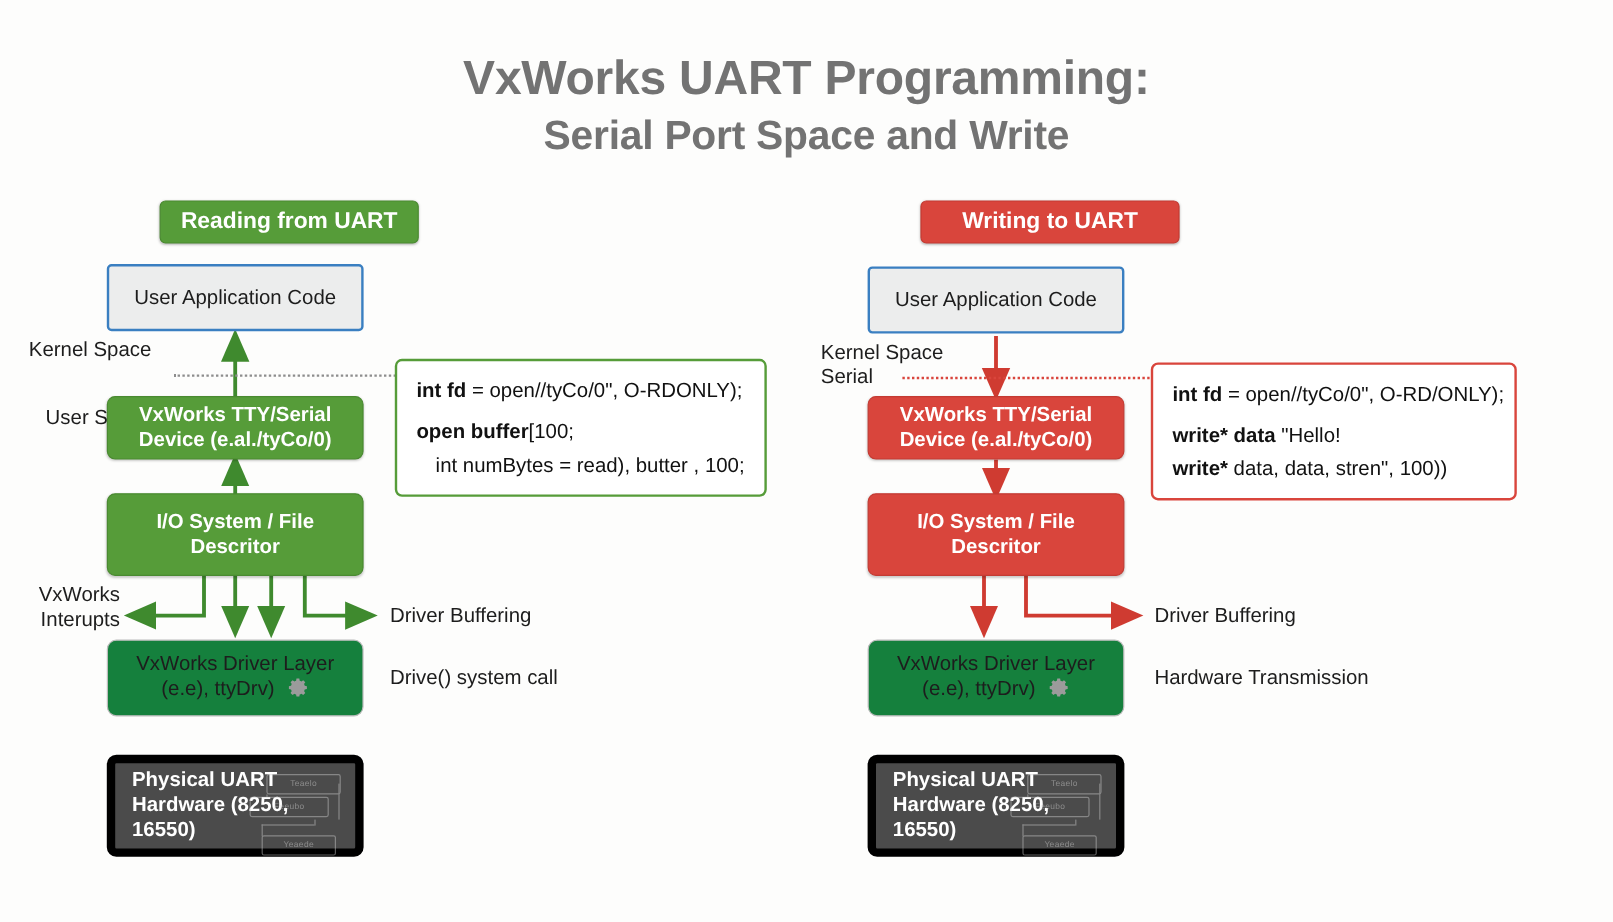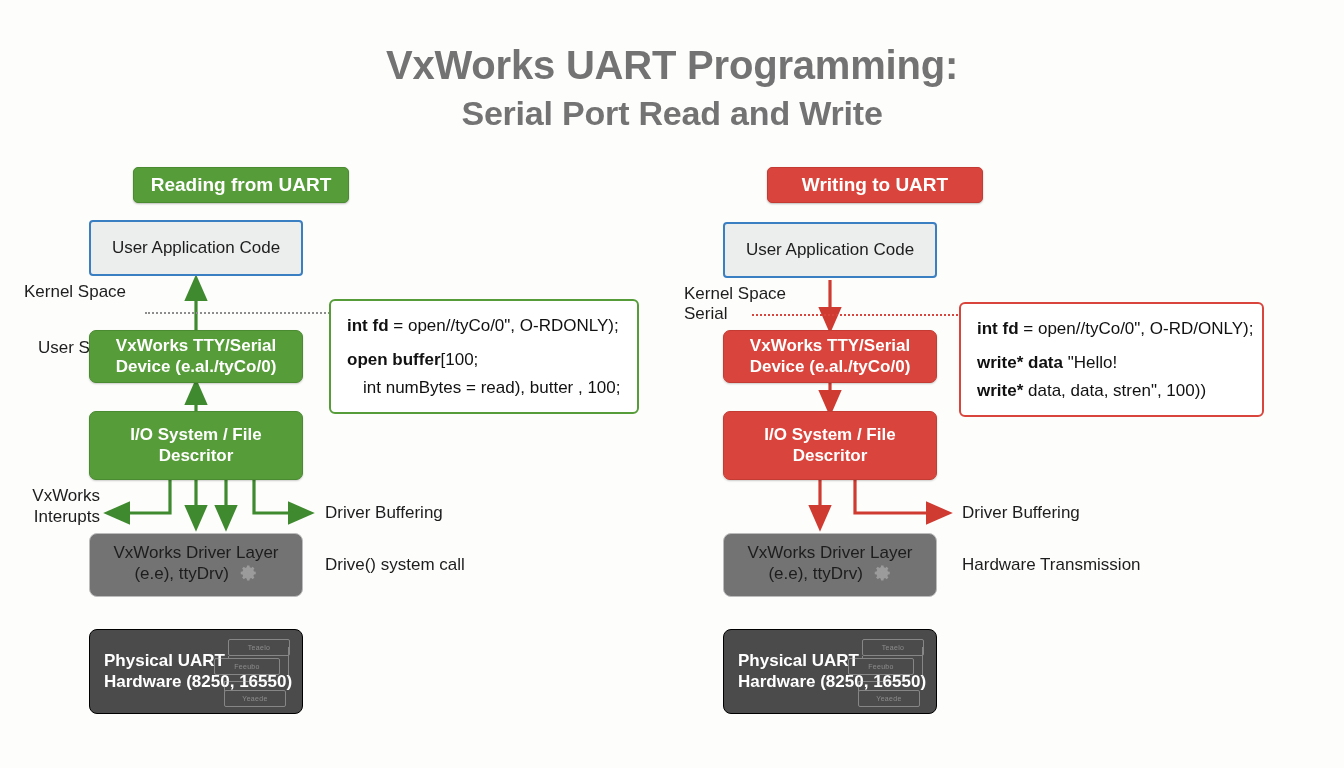--- a/index.html
+++ b/index.html
@@ -86,29 +86,29 @@
   }
   .node.redfill {
     background: #d9453c;
     border: 1px solid #c43b33;
     color: #fff;
     font-weight: bold;
     font-size: 17px;
     box-shadow: 0 1px 2px rgba(0,0,0,0.2);
   }
   .node.driver {
-    background: #737373;
+    background: #15803d;
     border: 1px solid #bcbcbc;
     color: #1d1d1d;
     font-size: 17px;
     border-radius: 8px;
   }
   .node.hw {
     background: #4b4b4b;
-    border: 1px solid #000000;
+    border: 7px solid #000000;
     color: #ffffff;
     font-weight: bold;
     font-size: 17px;
     border-radius: 8px;
     justify-content: flex-start;
     text-align: left;
     padding-left: 14px;
   }
 
   .gear {
@@ -187,21 +187,21 @@
     pointer-events: none;
   }
 </style>
 </head>
 <body>
 
 <div id="canvas">
 
   <div class="title">
     <span>VxWorks UART Programming:</span>
-    <span class="line2">Serial Port Read and Write</span>
+    <span class="line2">Serial Port Space and Write</span>
   </div>
 
   <svg id="arrows" viewBox="0 0 1344 768">
     <defs>
       <marker id="gArrowUp" markerWidth="9" markerHeight="9" refX="4.5" refY="8" orient="auto">
         <path d="M0.5,8 L4.5,0 L8.5,8 Z" fill="#3f8a2e"></path>
       </marker>
       <marker id="gArrow" markerWidth="9" markerHeight="9" refX="7" refY="4.5" orient="auto">
         <path d="M0,0.8 L8.5,4.5 L0,8.2 Z" fill="#3f8a2e"></path>
       </marker>

